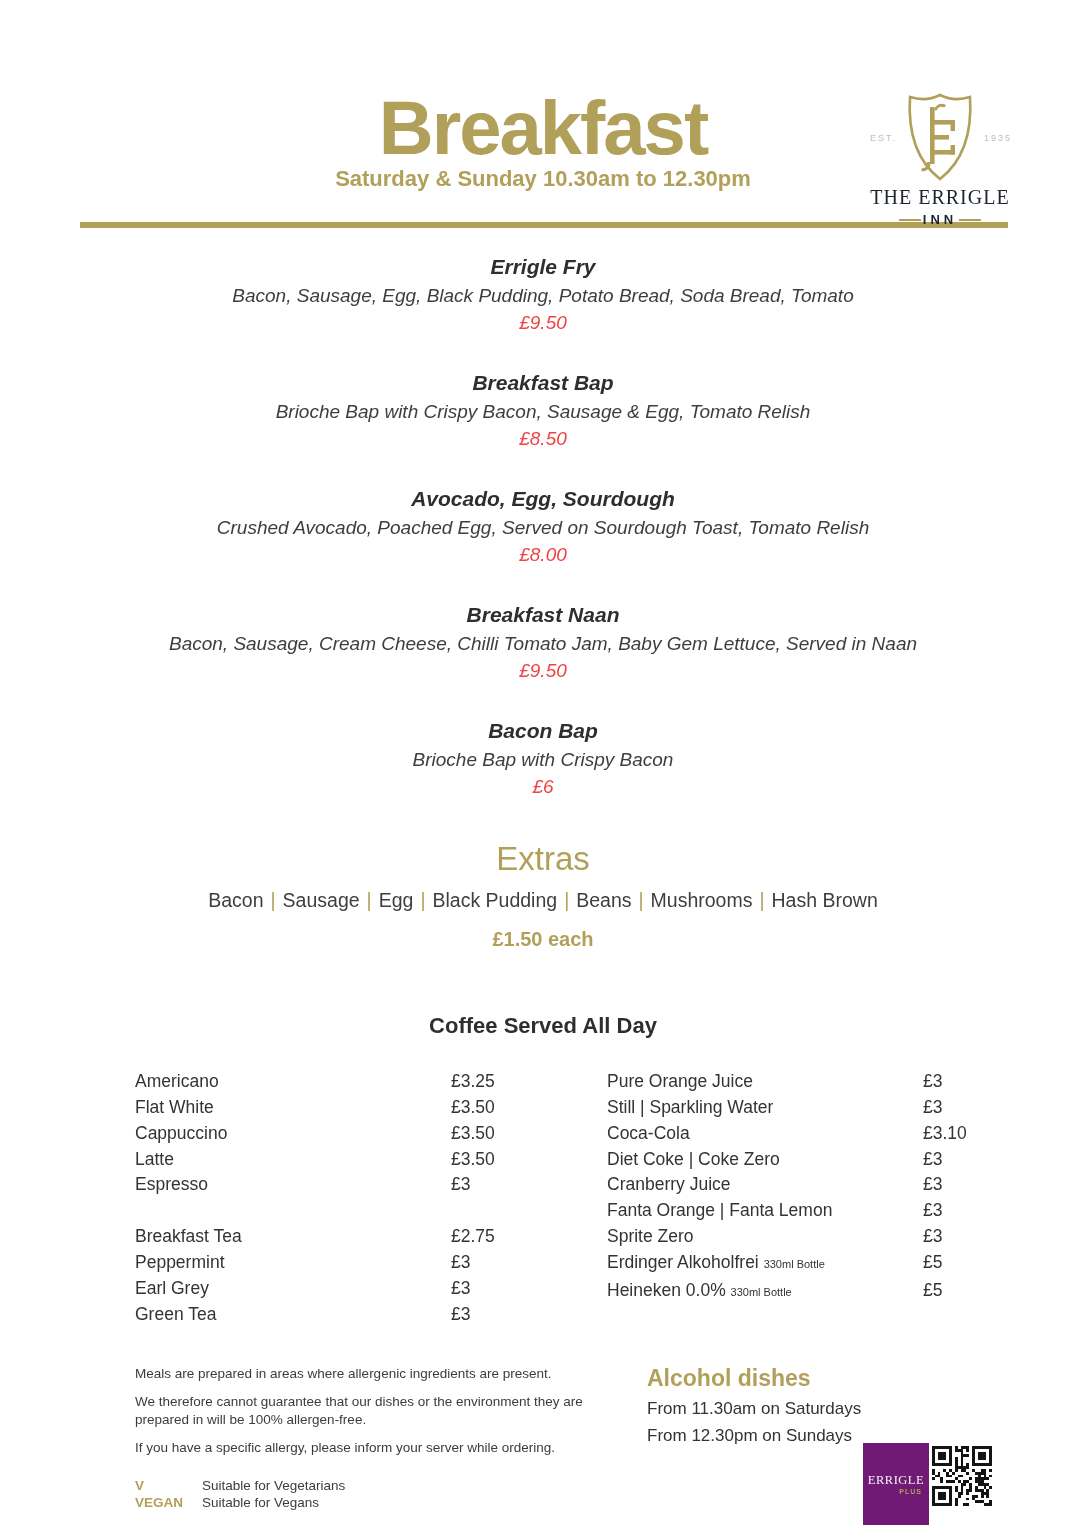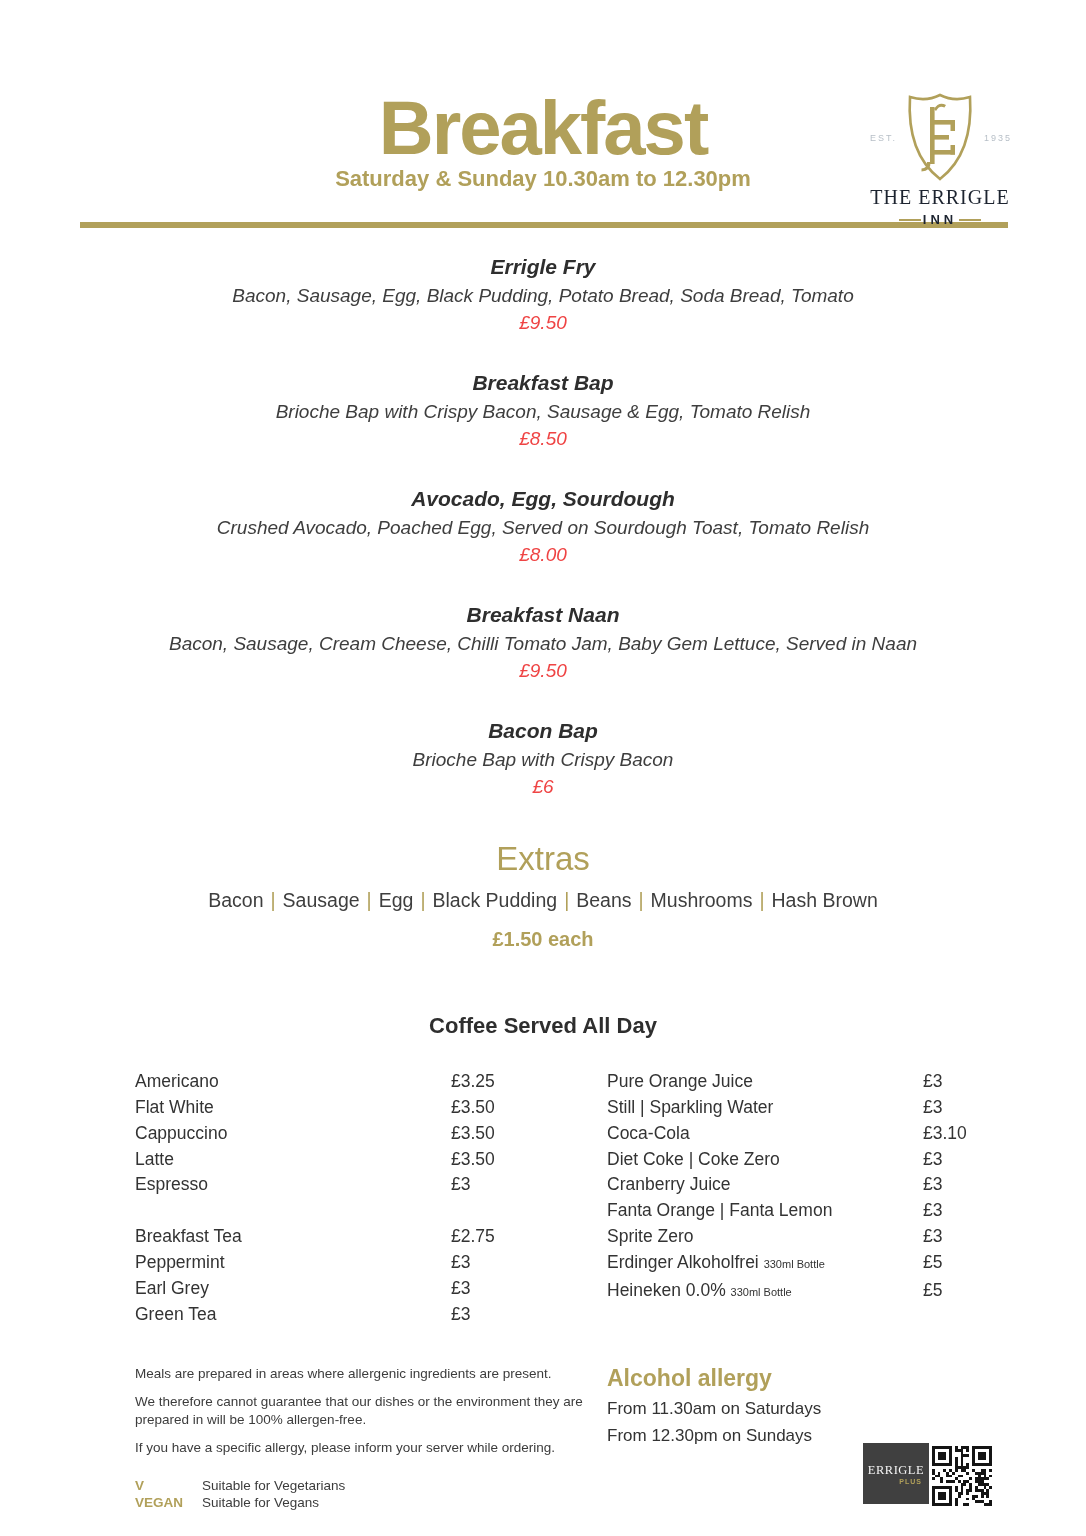--- a/index.html
+++ b/index.html
@@ -36,32 +36,32 @@
   .drinks-title{margin-top:62px;text-align:center;font-size:22px;font-weight:700;color:#2e2e2e;}
   .drinks{display:flex;margin:30px 80px 0 135px;}
   .col-left{width:472px;}
   .col-right{width:399px;}
   .group + .group{margin-top:26px;}
   .row{display:flex;font-size:17.5px;color:#333;line-height:25.8px;}
   .row .name{width:316px;white-space:nowrap;}
   .row .note{font-size:11px;font-weight:400;}
   .row .price{flex:1;}
   
-  .footer{display:flex;margin:38px 80px 0 135px;}
+  .footer{display:flex;margin:38px 80px 0 135px;gap:40px;}
   .footer-left{width:472px;}
   .notes p{font-size:13.5px;color:#3c3c3c;margin:0 0 10px;line-height:1.32;max-width:455px;}
   .legend{margin-top:20px;}
   .legend-row{display:flex;font-size:13.5px;line-height:1.3;}
   .legend-key{width:67px;font-weight:700;color:#b1a05a;}
   .legend-label{color:#3c3c3c;}
   .footer-right{flex:1;position:relative;}
   .alcohol-title{font-size:23px;font-weight:700;color:#b1a05a;}
   .alcohol-line{font-size:17px;color:#333;margin-top:7px;}
   .badge-row{position:absolute;right:11px;top:78px;display:flex;}
-  .badge{width:66px;height:61px;background:#404040;display:flex;flex-direction:column;
+  .badge{width:66px;height:82px;background:#701a75;display:flex;flex-direction:column;
          justify-content:center;align-items:center;}
   .badge-brand{font-family:"Liberation Serif",serif;font-size:12.5px;letter-spacing:0.5px;color:#f5f5f5;}
   .badge-plus{font-size:7px;font-weight:700;letter-spacing:1px;color:#b1a05a;align-self:flex-end;margin-right:7px;}
   .qr{width:66px;height:66px;background:#ffffff;}
   .qr svg{display:block;width:66px;height:66px;shape-rendering:crispEdges;}
 </style>
 </head>
 <body>
 
 <div class="page">
@@ -230,21 +230,21 @@
             <span class="legend-key">V</span>
             <span class="legend-label">Suitable for Vegetarians</span>
           </div>
           <div class="legend-row">
             <span class="legend-key">VEGAN</span>
             <span class="legend-label">Suitable for Vegans</span>
           </div>
         </div>
     </div>
     <div class="footer-right">
-      <div class="alcohol-title">Alcohol allergy</div>
+      <div class="alcohol-title">Alcohol dishes</div>
       <div class="alcohol-line">From 11.30am on Saturdays</div>
       <div class="alcohol-line">From 12.30pm on Sundays</div>
       <div class="badge-row">
         <div class="badge">
           <span class="badge-brand">ERRIGLE</span>
           <span class="badge-plus">PLUS</span>
         </div>
         <div class="qr" id="qr-box">
             <svg viewBox="0 0 23 23" fill="#141414">
               <rect x="1" y="1" width="1" height="1"></rect>

